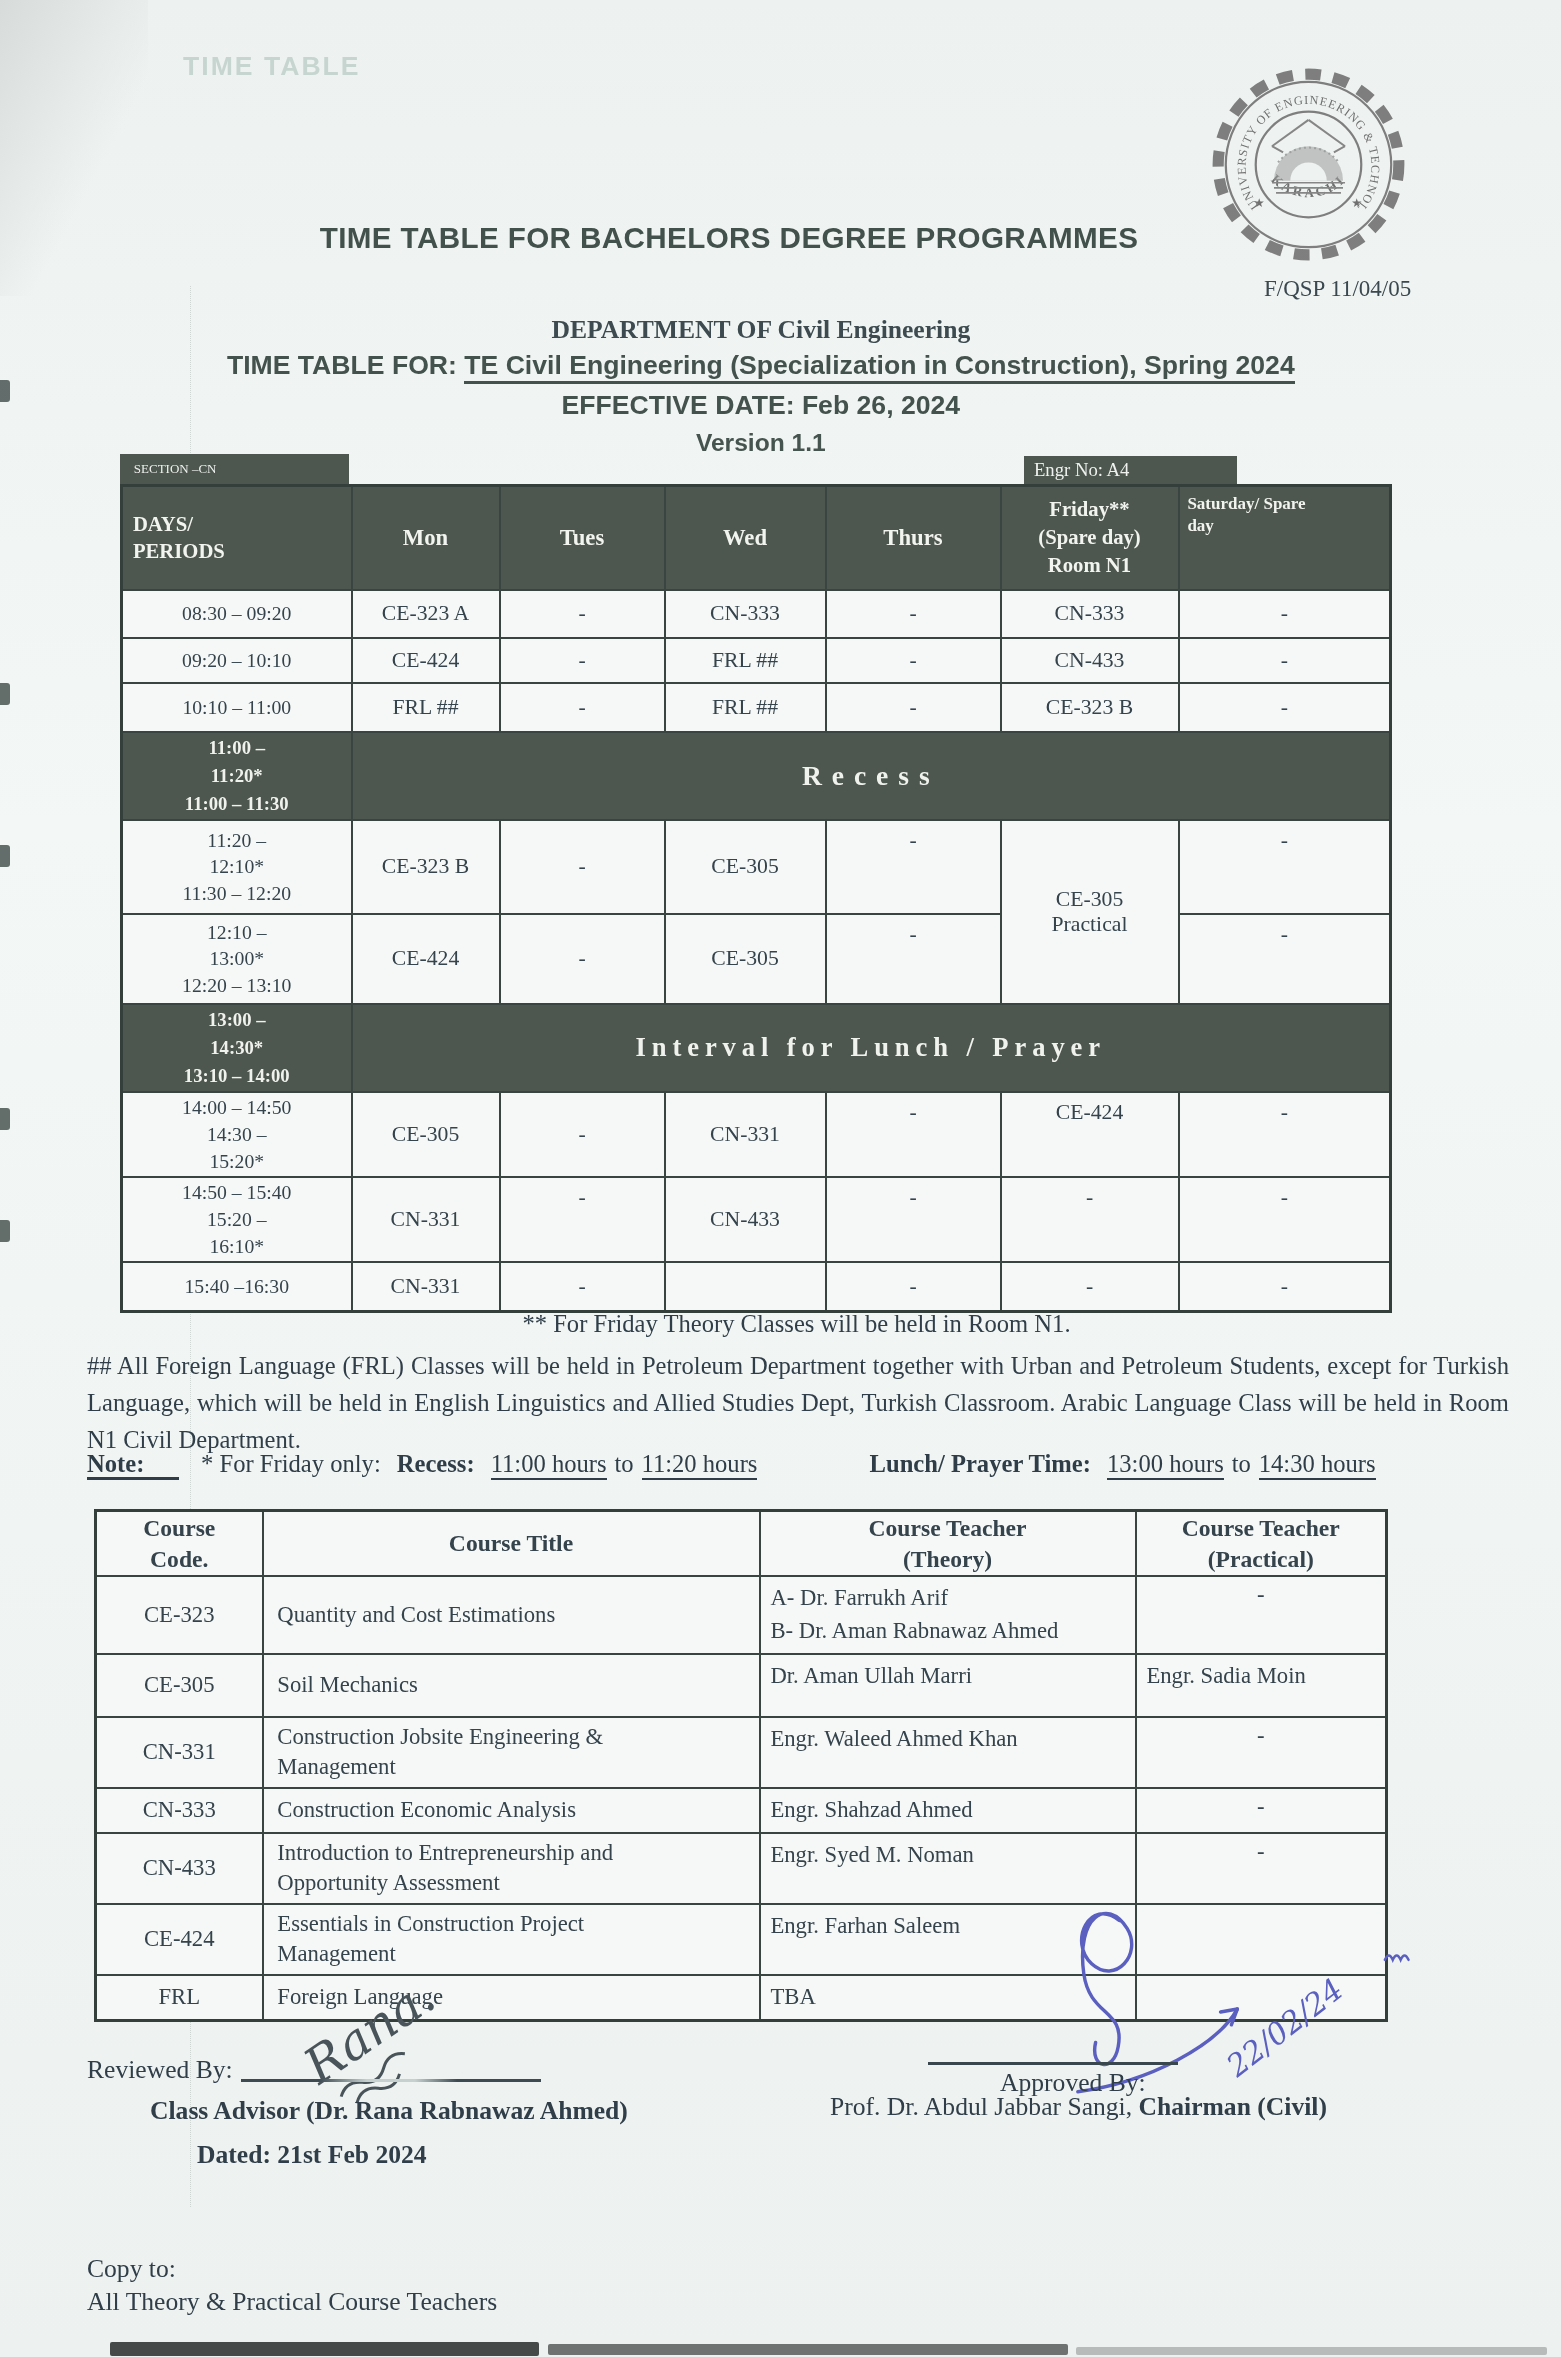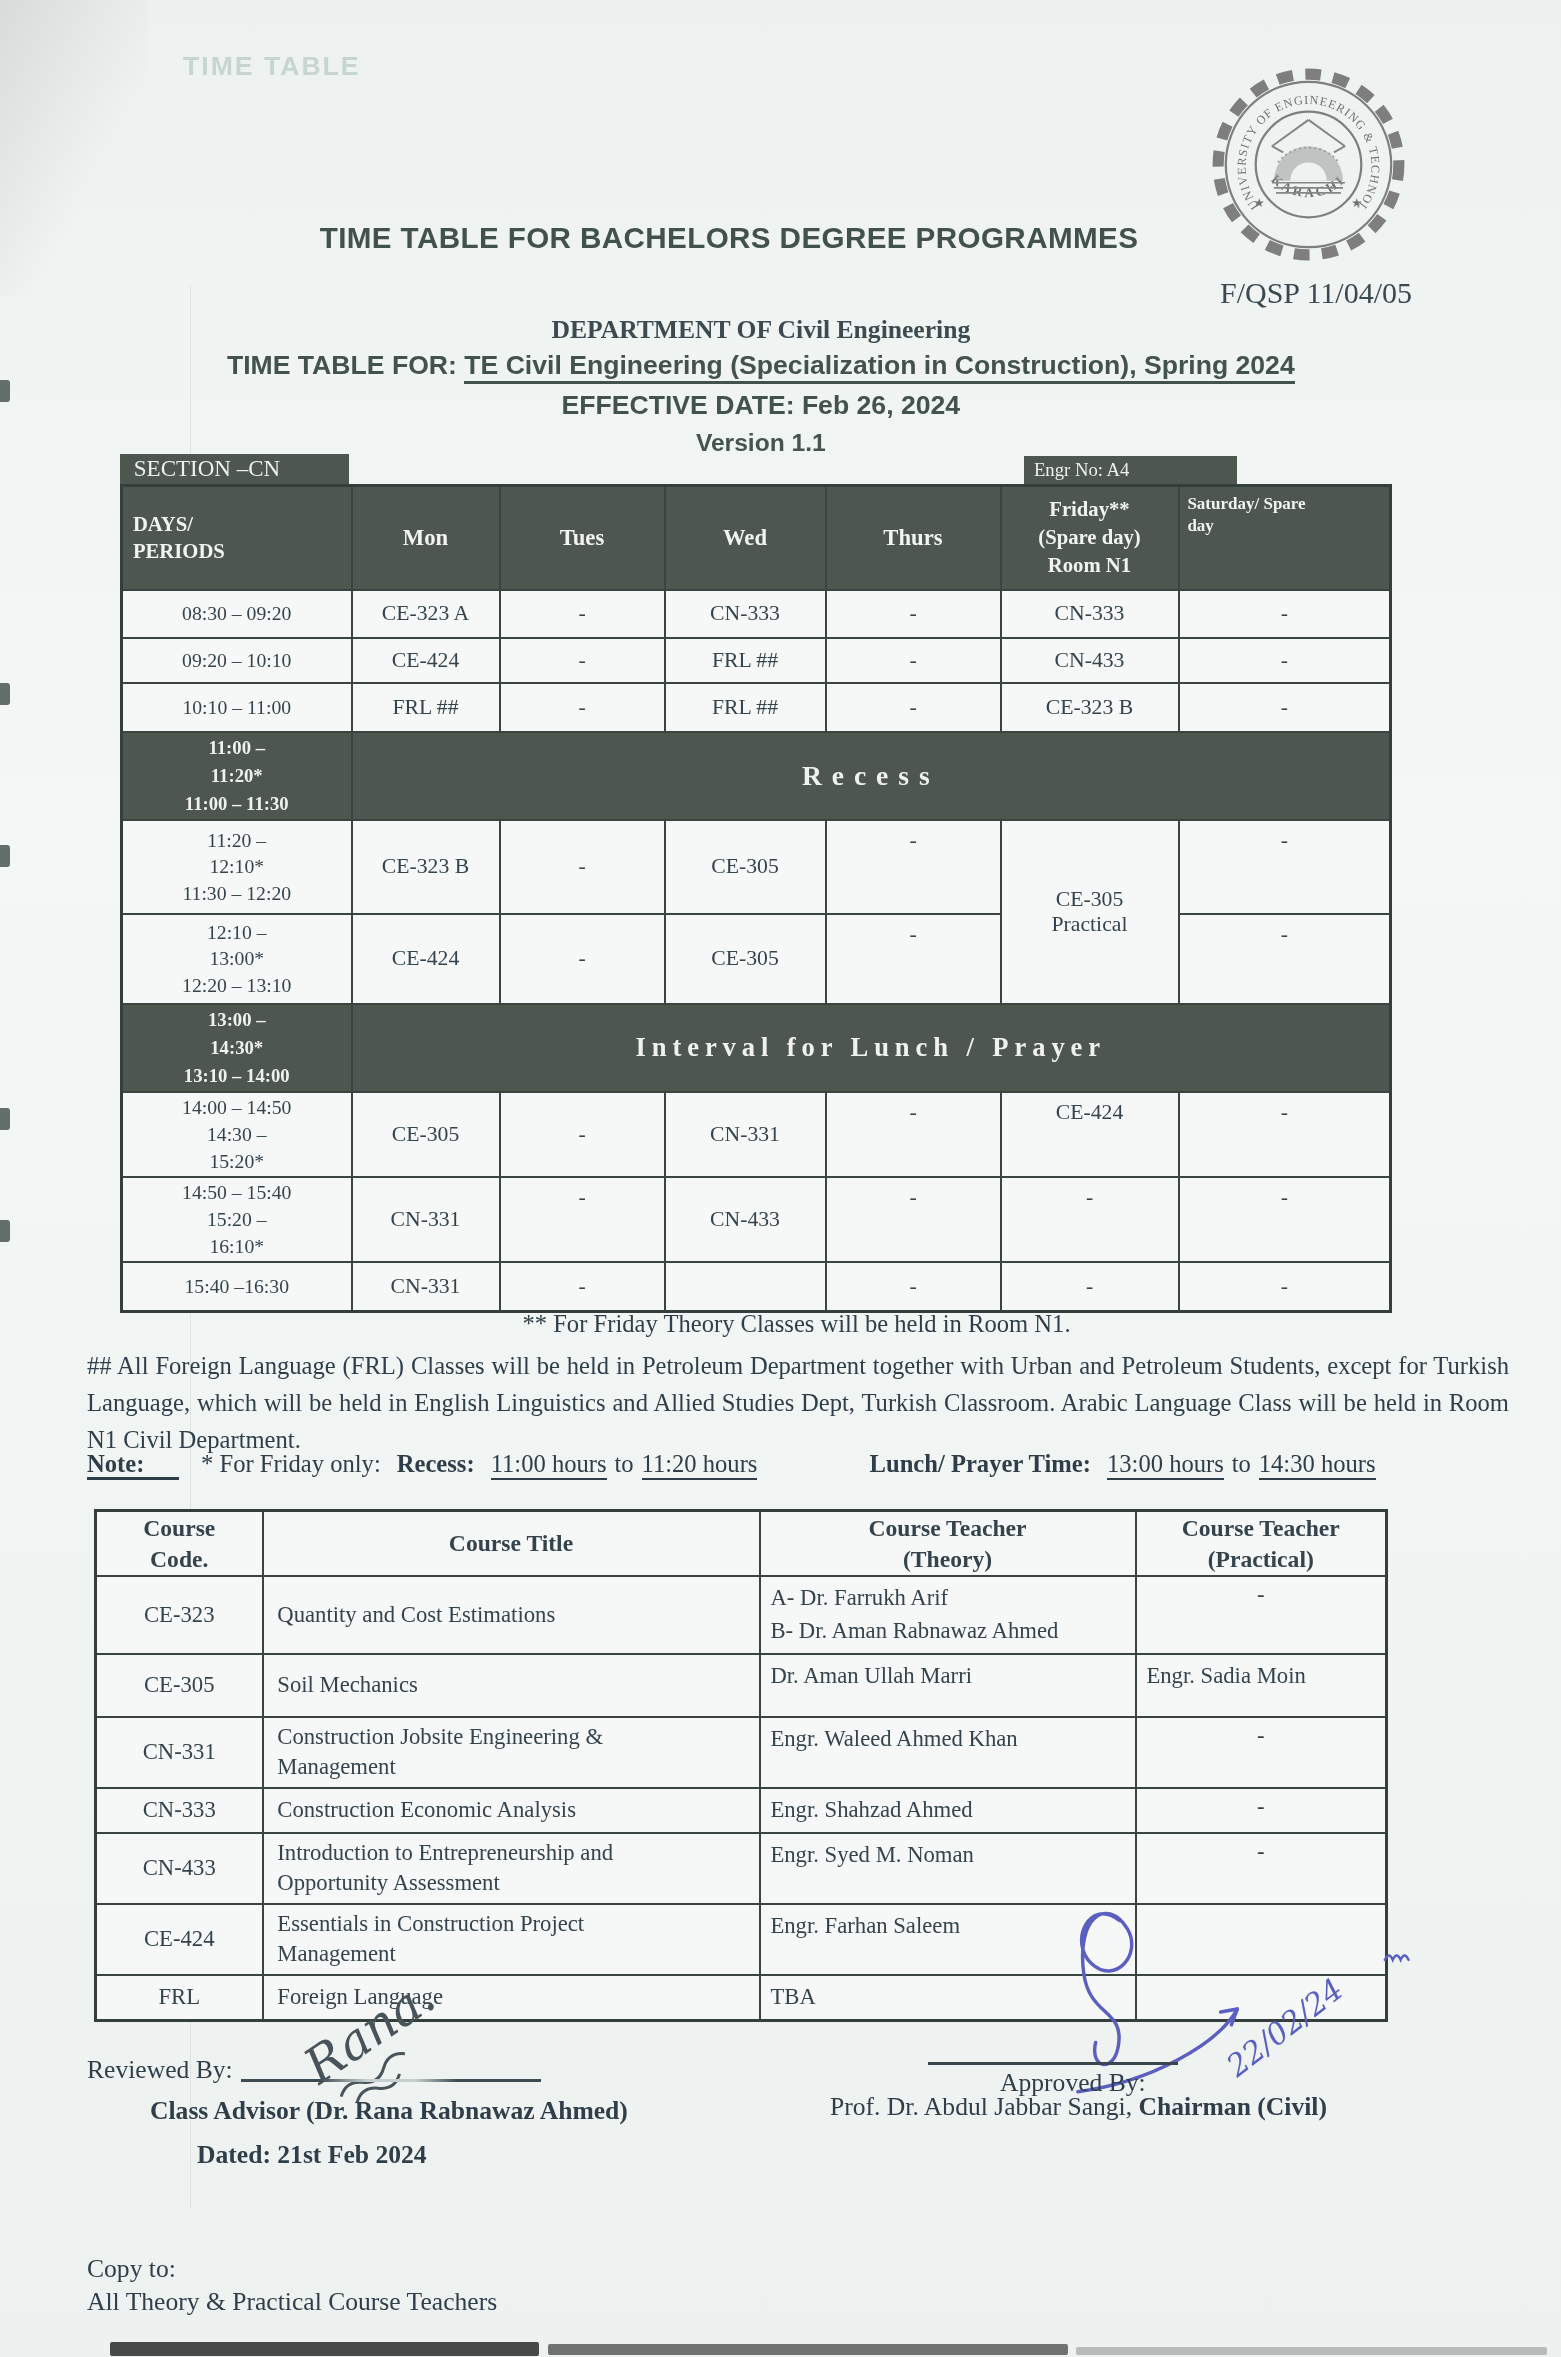--- a/index.html
+++ b/index.html
@@ -22,30 +22,30 @@
     font-size:26.6px;letter-spacing:2px;color:rgba(110,145,132,0.30);filter:blur(0.5px);}
   .bbar{border-radius:2px;}
   #bbar1{left:110px;top:2342px;width:429px;height:13.8px;background:#454a48;}
   #bbar2{left:548px;top:2344px;width:520px;height:10.8px;background:#6e7371;}
   #bbar3{left:1076px;top:2347px;width:471px;height:7.9px;background:#adb2af;opacity:.85;}
 
   
   #logo{left:1207px;top:63px;width:203px;height:203px;opacity:.88;}
   #page-title{left:59px;top:221px;width:1340px;font-weight:700;font-size:29.6px;
     letter-spacing:0.4px;color:#43514d;}
-  #form-code{left:1220px;top:276px;font-size:30px;color:#3a4850;}
+  #form-code{left:1264px;top:276px;font-size:23px;color:#3a4850;}
   #dept-heading{left:-19.7px;top:315px;width:1561px;font-weight:700;font-size:25.6px;color:#3d4b50;}
   #tt-heading{left:-19.7px;top:350px;width:1561px;font-weight:700;font-size:26.6px;color:#44524e;}
   #tt-heading .uline{border-bottom:3px solid #44524e;padding-bottom:1px;}
   #effective-date{left:-19.7px;top:390px;width:1561px;font-weight:700;font-size:26.6px;color:#44524e;}
   #version{left:-19.7px;top:429px;width:1561px;font-weight:700;font-size:24.6px;color:#46544f;}
 
   
   #section-box{left:120px;top:454px;width:229px;height:29.6px;background:#4d564f;color:#eef1ee;
-    font-size:23px;line-height:29.6px;padding-left:13.8px;box-sizing:border-box;}
+    font-size:13px;line-height:29.6px;padding-left:13.8px;box-sizing:border-box;}
   #room-box{left:1024px;top:456px;width:213px;height:27.6px;background:#4d564f;color:#eef1ee;
     font-size:18.7px;line-height:27.6px;padding-left:9.9px;box-sizing:border-box;}
   table.tt{position:absolute;left:120px;top:484px;width:1269px;border-collapse:collapse;
     table-layout:fixed;border:3px solid #343e3a;font-family:"Liberation Serif",serif;}
   .tt th,.tt td{border:2.5px solid #3a4440;overflow:hidden;white-space:pre-line;}
   .tt thead th{background:#4d564f;color:#f2f4f0;font-weight:700;}
   .tt th.days{text-align:left;padding-left:9.9px;font-size:20.7px;line-height:1.3;}
   .tt th.day{font-size:22.7px;}
   .tt th.friday{font-size:20.7px;line-height:1.35;}
   .tt th.saturday{text-align:left;vertical-align:top;padding:5.9px 3.9px 0 7.9px;font-size:17px;line-height:1.3;}

